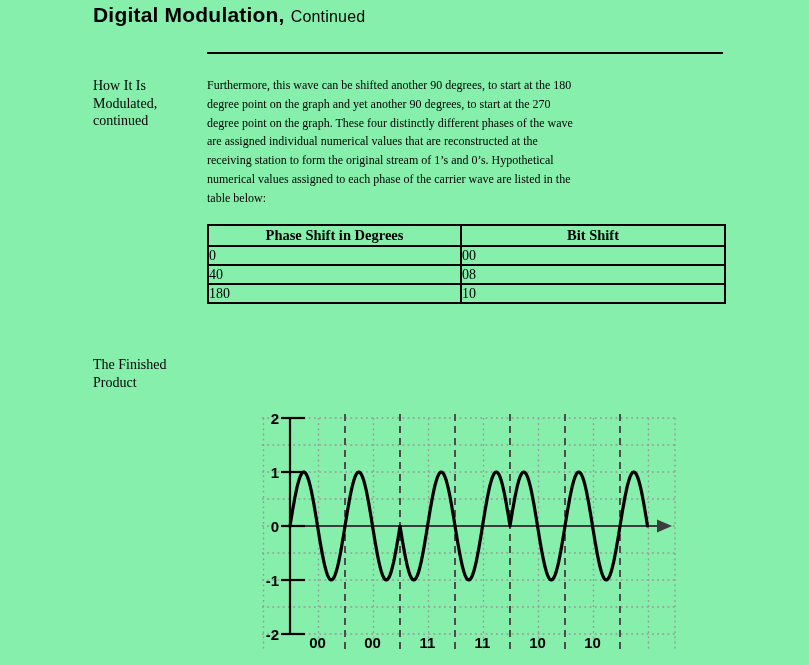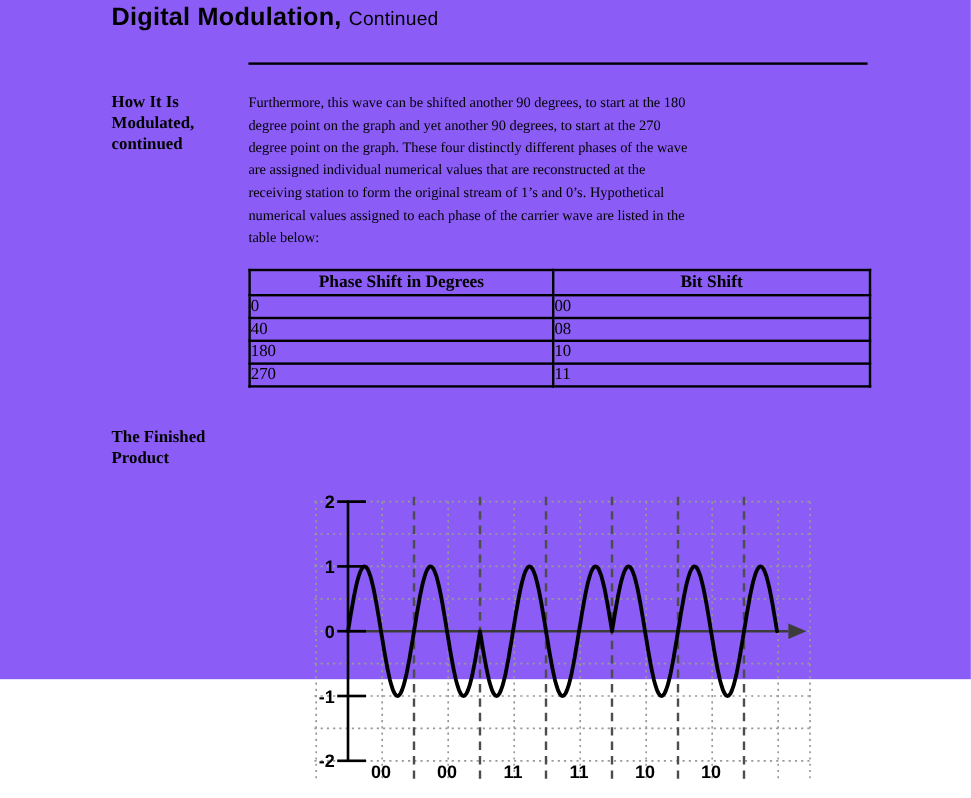--- a/index.html
+++ b/index.html
@@ -4,38 +4,38 @@
 <style>
   * { margin: 0; padding: 0; box-sizing: border-box; }
   html, body { background: #fff; }
   body {
     width: 809px; height: 665px;
     font-family: "Liberation Serif", serif;
     color: #000;
     position: relative;
     overflow: hidden;
   }
-  .page { position: relative; width: 809px; height: 566px; background: #8b5cf6; }
+  .page { position: relative; width: 809px; height: 665px; background: #86efac; }
 
   .title {
     position: absolute; left: 93px; top: 3px;
     font-family: "Liberation Sans", sans-serif;
     font-weight: bold; font-size: 21px; letter-spacing: 0.2px;
     white-space: nowrap;
   }
   .title .title-suffix { font-weight: normal; font-size: 16px; }
 
   .header-rule {
     position: absolute; left: 207px; top: 52px;
     width: 516px; height: 2px; background: #000;
   }
 
   .sidebar-label {
     position: absolute; left: 93px; width: 112px;
-    font-weight: bold; font-size: 14px; line-height: 17.5px;
+    font-weight: normal; font-size: 14px; line-height: 17.5px;
     white-space: pre-line;
   }
   .body-text {
     position: absolute; left: 207px; width: 522px;
     font-size: 12px; line-height: 18.8px;
     white-space: pre-line;
   }
   .sidebar-1 { top: 77px; }
   .body-1 { top: 76px; }
   .sidebar-2 { top: 356px; }
@@ -105,24 +105,20 @@
         <td>00</td>
       </tr>
       <tr>
         <td>40</td>
         <td>08</td>
       </tr>
       <tr>
         <td>180</td>
         <td>10</td>
       </tr>
-      <tr>
-        <td>270</td>
-        <td>11</td>
-      </tr>
     </tbody>
   </table>
 
   <div class="sidebar-label sidebar-2">The Finished
 Product</div>
 
   <div class="chart-wrap" id="chart">
       <svg width="460" height="258">
         <g>
           <line x1="27" y1="14" x2="441" y2="14" class="gdot"></line>

